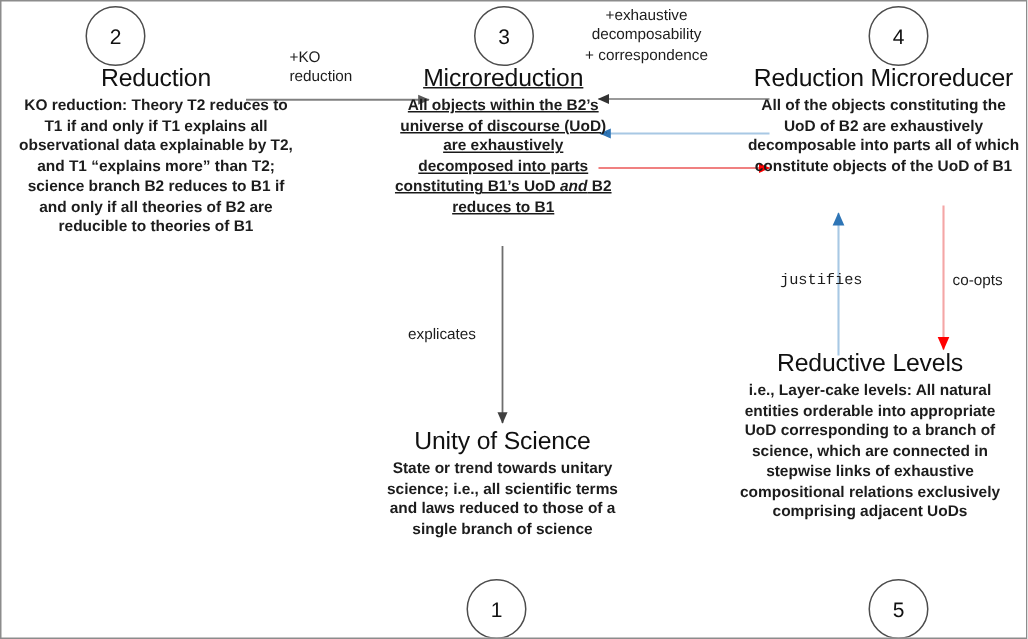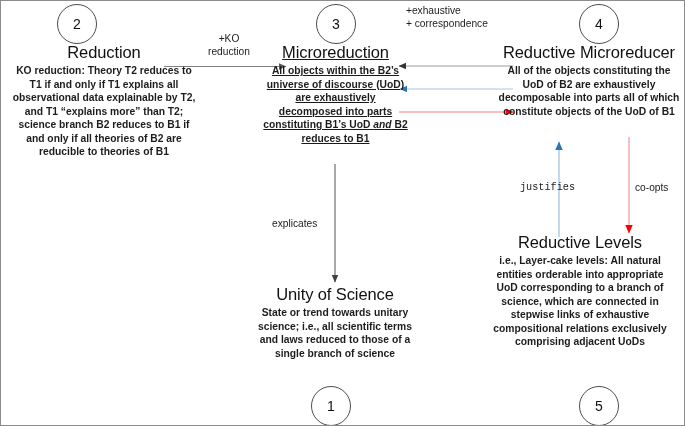--- a/index.html
+++ b/index.html
@@ -129,45 +129,46 @@
   </svg>
 
   <div class="num-circle" style="left:56px; top:3px;">
     <span>2</span>
   </div>
   <div class="node" style="left:8px; top:42px; width:190px;">
     <div class="node-title">Reduction</div>
     <div class="node-body">KO reduction: Theory T2 reduces to T1 if and only if T1 explains all observational data explainable by T2, and T1 “explains more” than T2; science branch B2 reduces to B1 if and only if all theories of B2 are reducible to theories of B1</div>
   </div>
 
-  <div class="edge-label" style="left:192px; top:31px; text-align:center; width:72px;">
+  <div class="edge-label" style="left:192px; top:31px; width:72px;">
     <div>+KO</div>
     <div>reduction</div>
   </div>
 
   <div class="num-circle" style="left:315px; top:3px;">
     <span>3</span>
   </div>
   <div class="node" style="left:262px; top:42px; width:145px;text-decoration:underline;">
     <div class="node-title">Microreduction</div>
     <div class="node-body">
       <span>All objects within the B2’s universe of discourse (UoD) are exhaustively decomposed into parts constituting B1’s UoD </span><em>and</em><span> B2 reduces to B1</span>
     </div>
   </div>
 
-  <div class="edge-label multi" style="left:405px; top:3px; width:130px; text-align:left;">
+  <div class="edge-label multi" style="left:365px; top:3px; width:130px; text-align:center;">
     <div>+exhaustive</div>
+    <div>decomposability</div>
     <div>+ correspondence</div>
   </div>
 
   <div class="num-circle" style="left:578px; top:3px;">
     <span>4</span>
   </div>
   <div class="node" style="left:496px; top:42px; width:184px;">
-    <div class="node-title">Reductive Microreducer</div>
+    <div class="node-title">Reduction Microreducer</div>
     <div class="node-body">All of the objects constituting the UoD of B2 are exhaustively decomposable into parts all of which constitute objects of the UoD of B1</div>
   </div>
 
   <div class="edge-label" style="left:271px; top:216px;">
     <span>explicates</span>
   </div>
 
   <div class="edge-label" style="left:519px; top:180px;font-family:Liberation Mono, monospace;">
     <span>justifies</span>
   </div>

